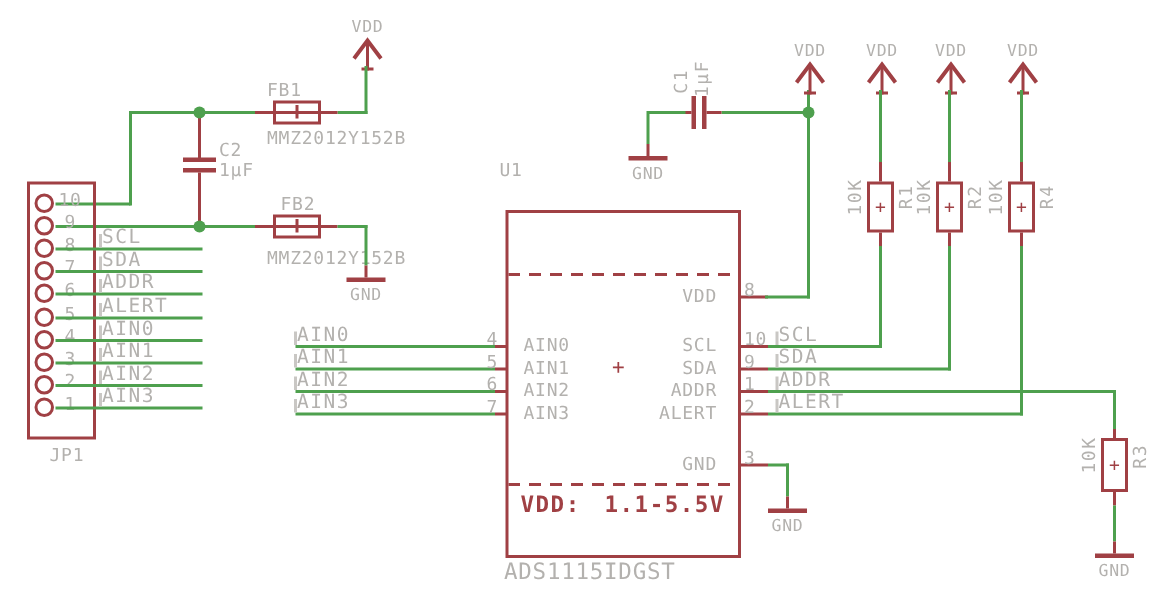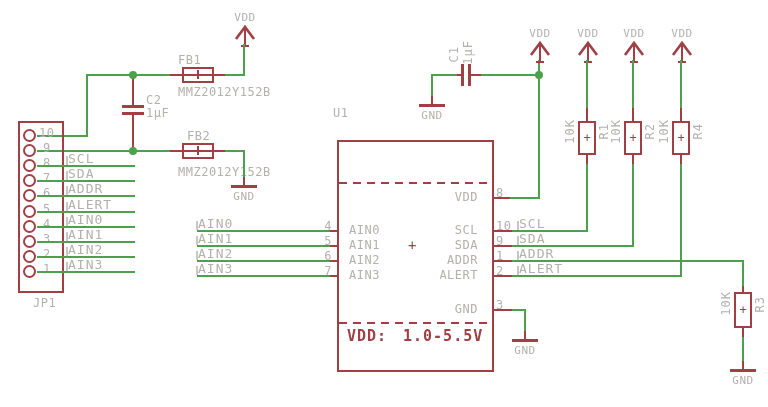--- a/index.html
+++ b/index.html
@@ -158,34 +158,35 @@
   <i class="rh" style="left:330px;top:275px;width:8px"></i>
   <span class="lbl ra" style="left:318px;top:219px;width:14px">4</span>
   <span class="lbl ra" style="left:318px;top:234px;width:14px">5</span>
   <span class="lbl ra" style="left:318px;top:249px;width:14px">6</span>
   <span class="lbl ra" style="left:318px;top:264px;width:14px">7</span>
 
   <div class="rect" style="left:337px;top:140px;width:157px;height:232px"></div>
   <i class="dash" style="left:339px;top:182px;width:153px"></i>
   <i class="dash" style="left:339px;top:322px;width:153px"></i>
   <span class="lbl" style="left:333px;top:106px">U1</span>
+  <span class="lbl f15" style="left:336px;top:374px">ADS1115IDGST</span>
 
   <span class="lbl" style="left:349px;top:223px">AIN0</span>
   <span class="lbl" style="left:349px;top:238px">AIN1</span>
   <span class="lbl" style="left:349px;top:253px">AIN2</span>
   <span class="lbl" style="left:349px;top:268px">AIN3</span>
   <span class="lbl red" style="left:408px;top:238px;font-size:14px">+</span>
   <span class="lbl ra" style="left:426px;top:190px;width:52px">VDD</span>
   <span class="lbl ra" style="left:426px;top:223px;width:52px">SCL</span>
   <span class="lbl ra" style="left:426px;top:238px;width:52px">SDA</span>
   <span class="lbl ra" style="left:426px;top:253px;width:52px">ADDR</span>
   <span class="lbl ra" style="left:426px;top:268px;width:52px">ALERT</span>
   <span class="lbl ra" style="left:426px;top:302px;width:52px">GND</span>
   <span class="lbl red boldnote" style="left:347px;top:329px">VDD:</span>
-  <span class="lbl red boldnote" style="left:403px;top:329px">1.0-5.5V</span>
+  <span class="lbl red boldnote" style="left:403px;top:329px">1.1-5.5V</span>
 
   <i class="rh" style="left:494px;top:197px;width:18px"></i>
   <i class="rh" style="left:494px;top:230px;width:18px"></i>
   <i class="rh" style="left:494px;top:245px;width:18px"></i>
   <i class="rh" style="left:494px;top:260px;width:18px"></i>
   <i class="rh" style="left:494px;top:275px;width:18px"></i>
   <i class="rh" style="left:494px;top:309px;width:18px"></i>
   <span class="lbl" style="left:496px;top:186px">8</span>
   <span class="lbl" style="left:496px;top:219px">10</span>
   <span class="lbl" style="left:496px;top:234px">9</span>

